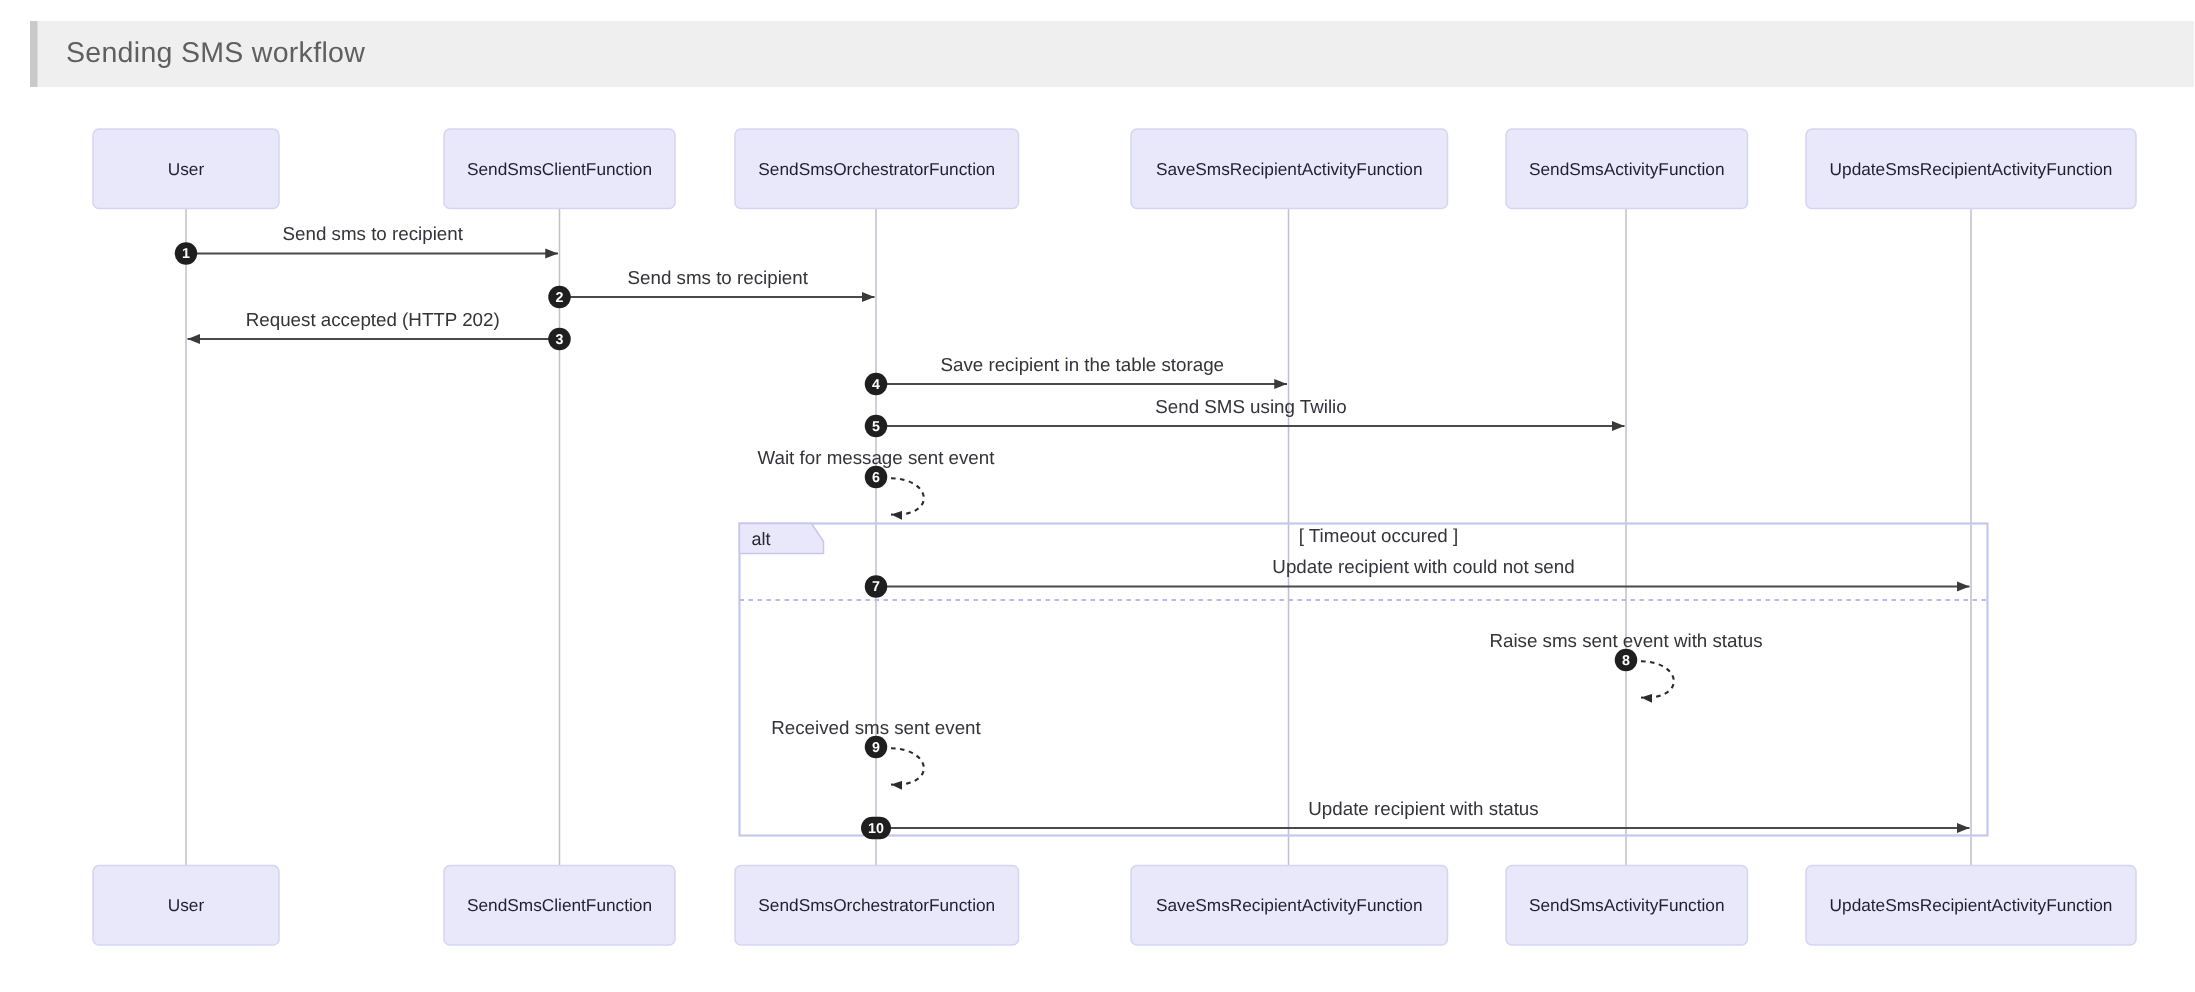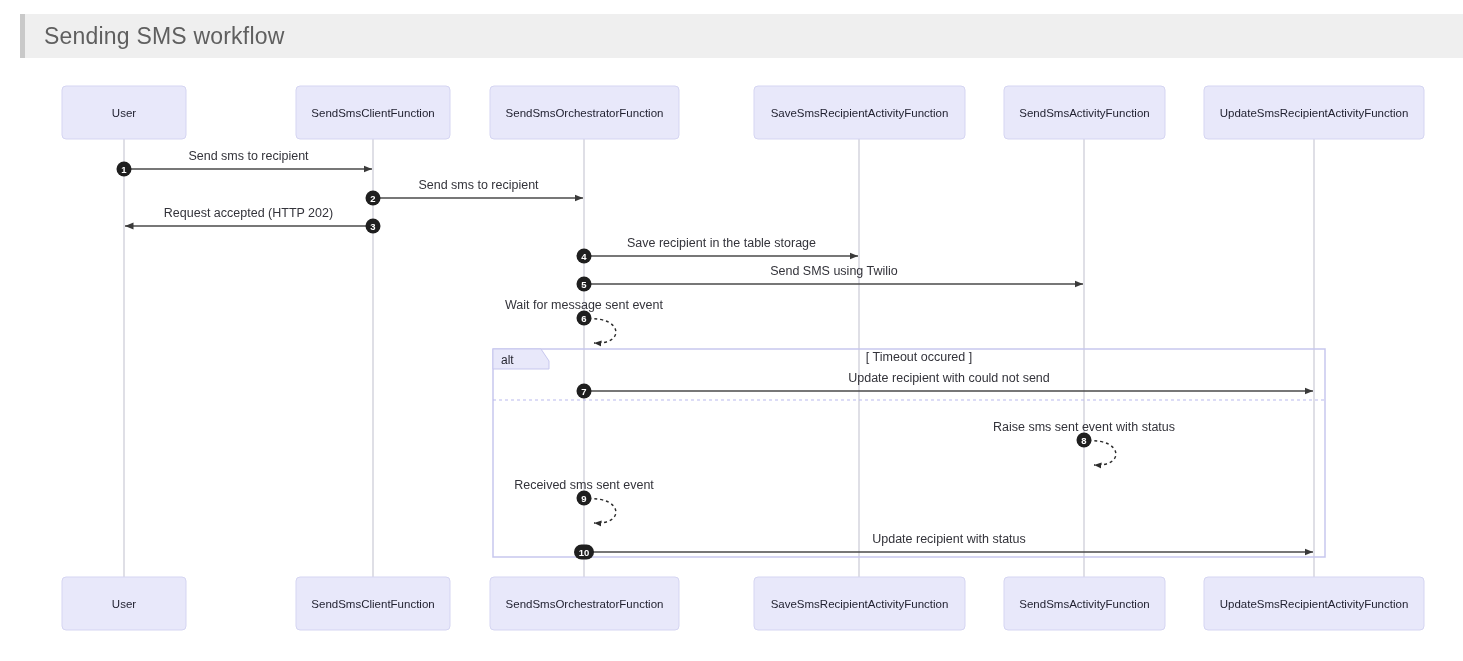--- a/index.html
+++ b/index.html
@@ -38,21 +38,21 @@
     width: 5px;
     height: 44px;
     background: #c9c9c9;
   }
   #header-title {
     position: absolute;
     left: 44px;
     top: 14px;
     height: 40px;
     line-height: 44px;
-    font-size: 23px;
+    font-size: 19px;
     color: #5f5f5f;
     letter-spacing: .2px;
     white-space: nowrap;
   }
 
   
   #diagram {
     position: absolute;
     left: 0;
     top: 0;

